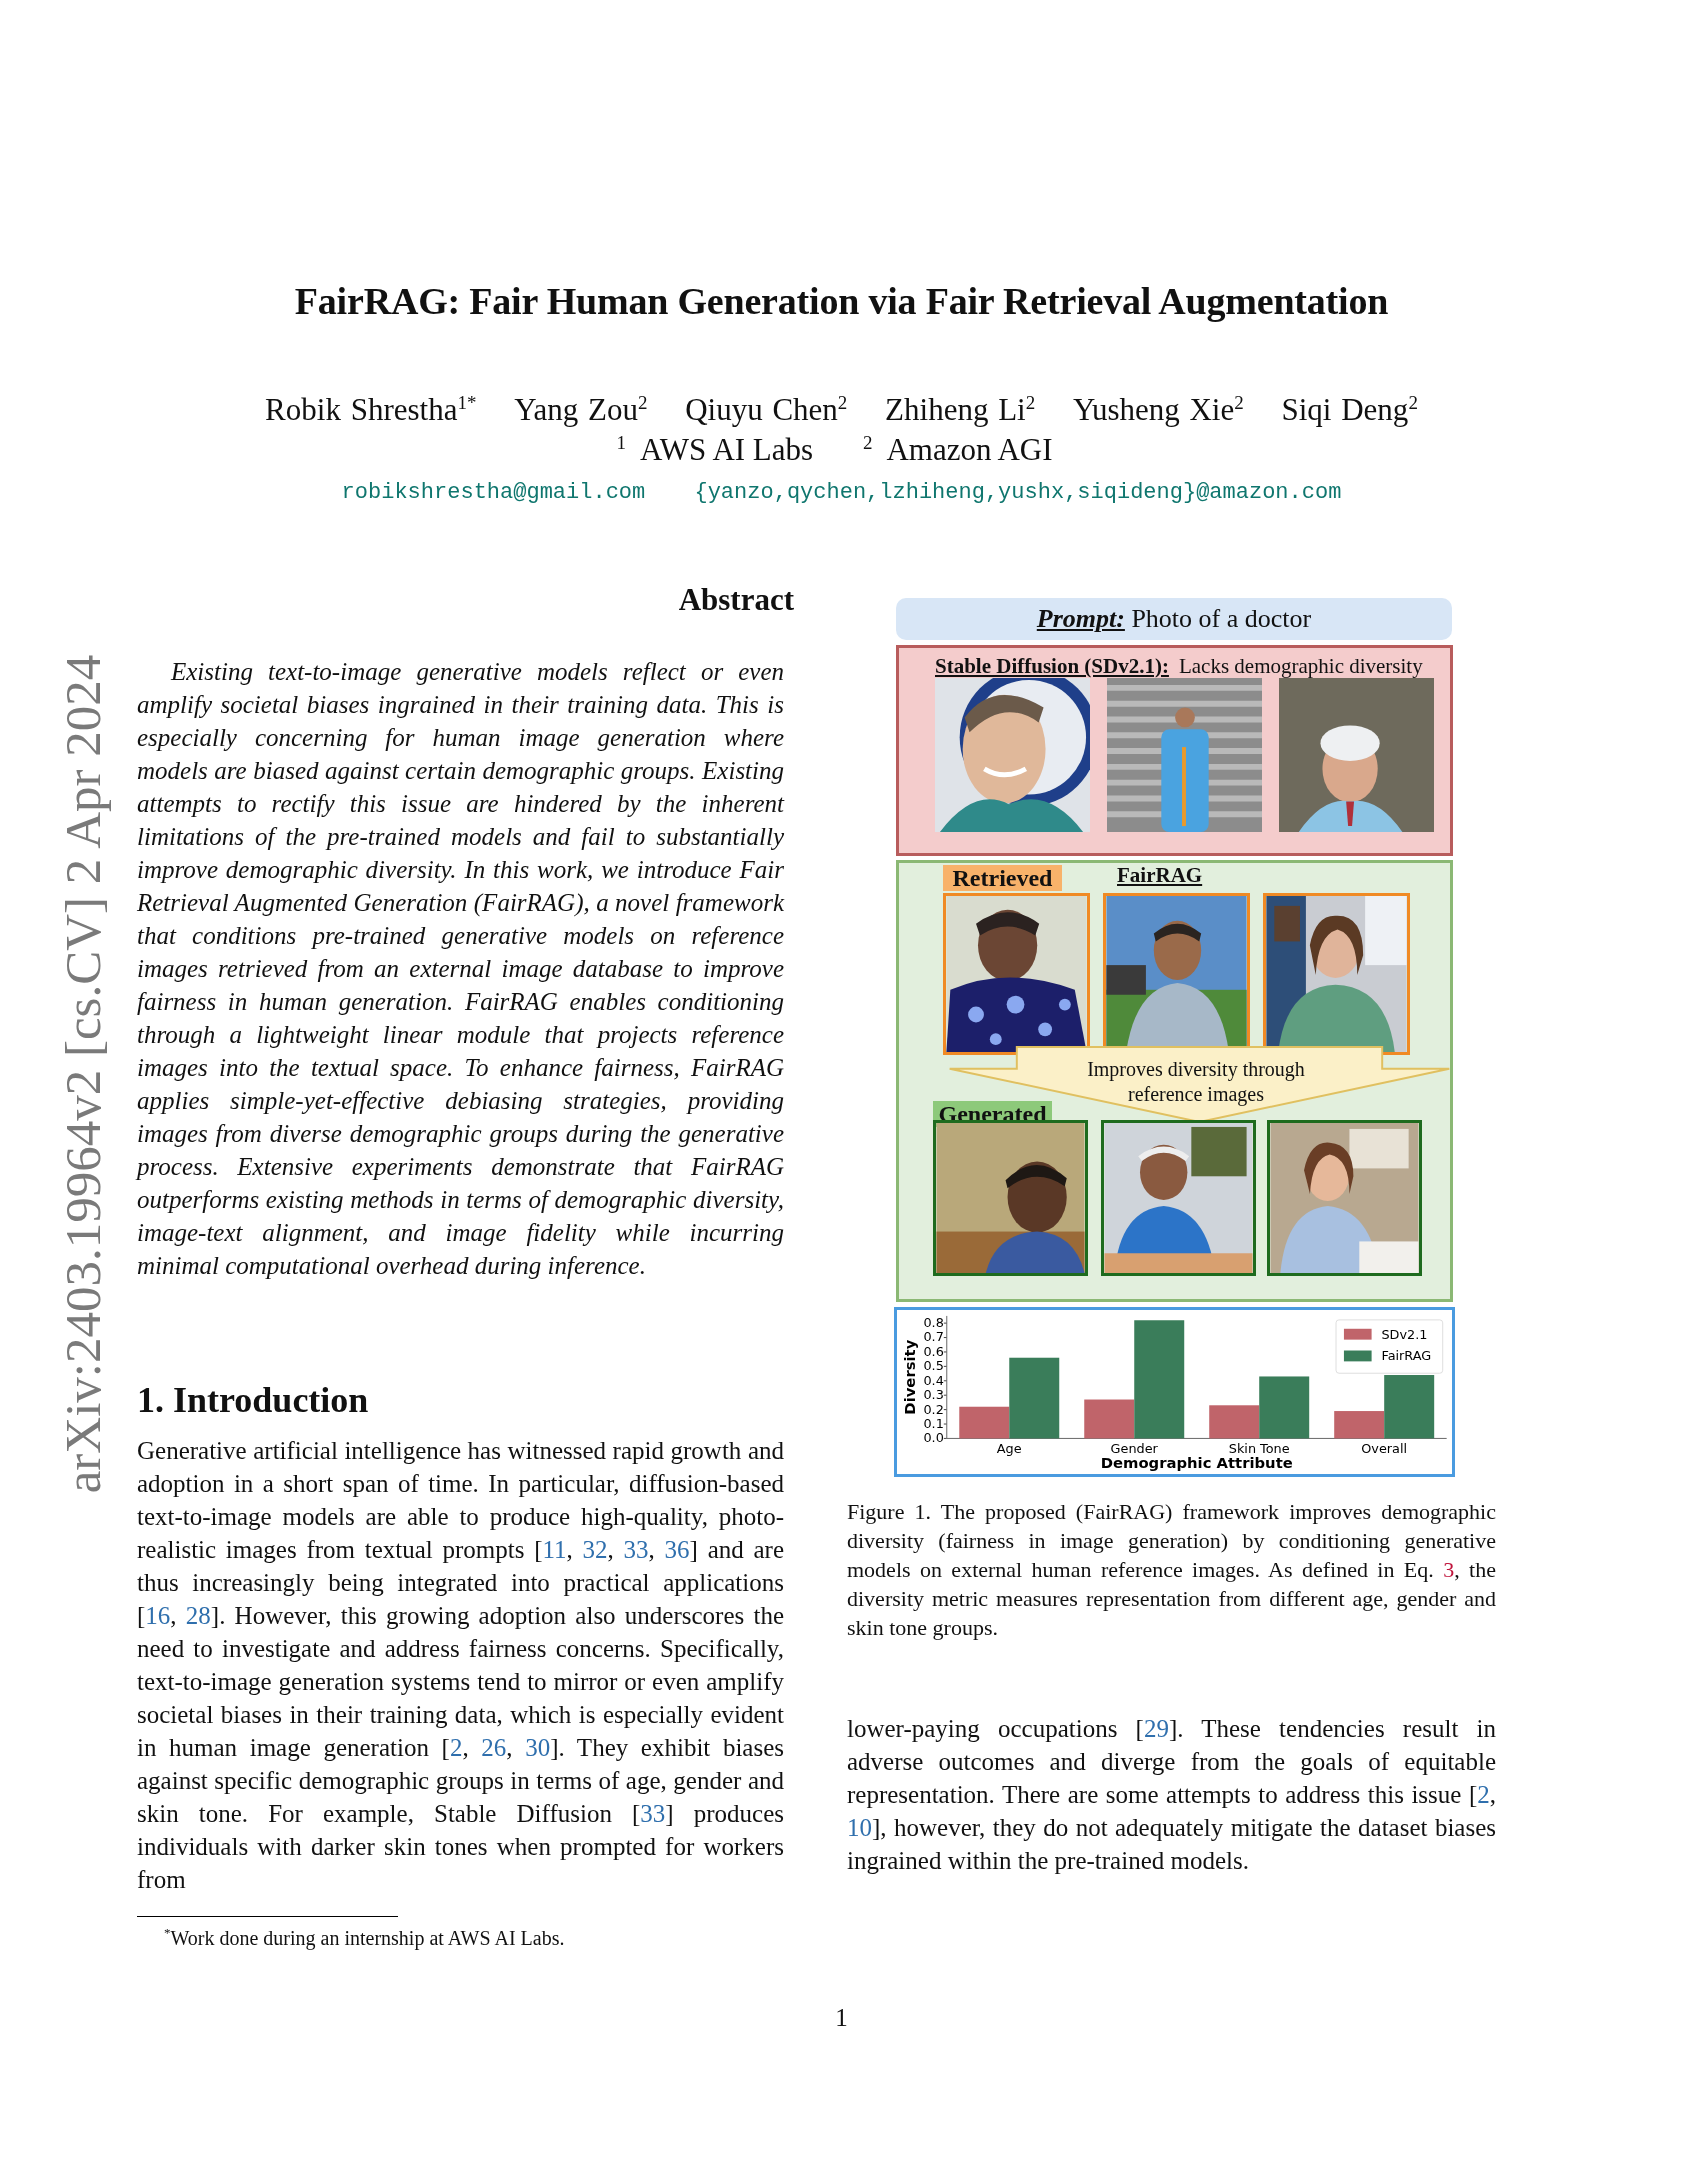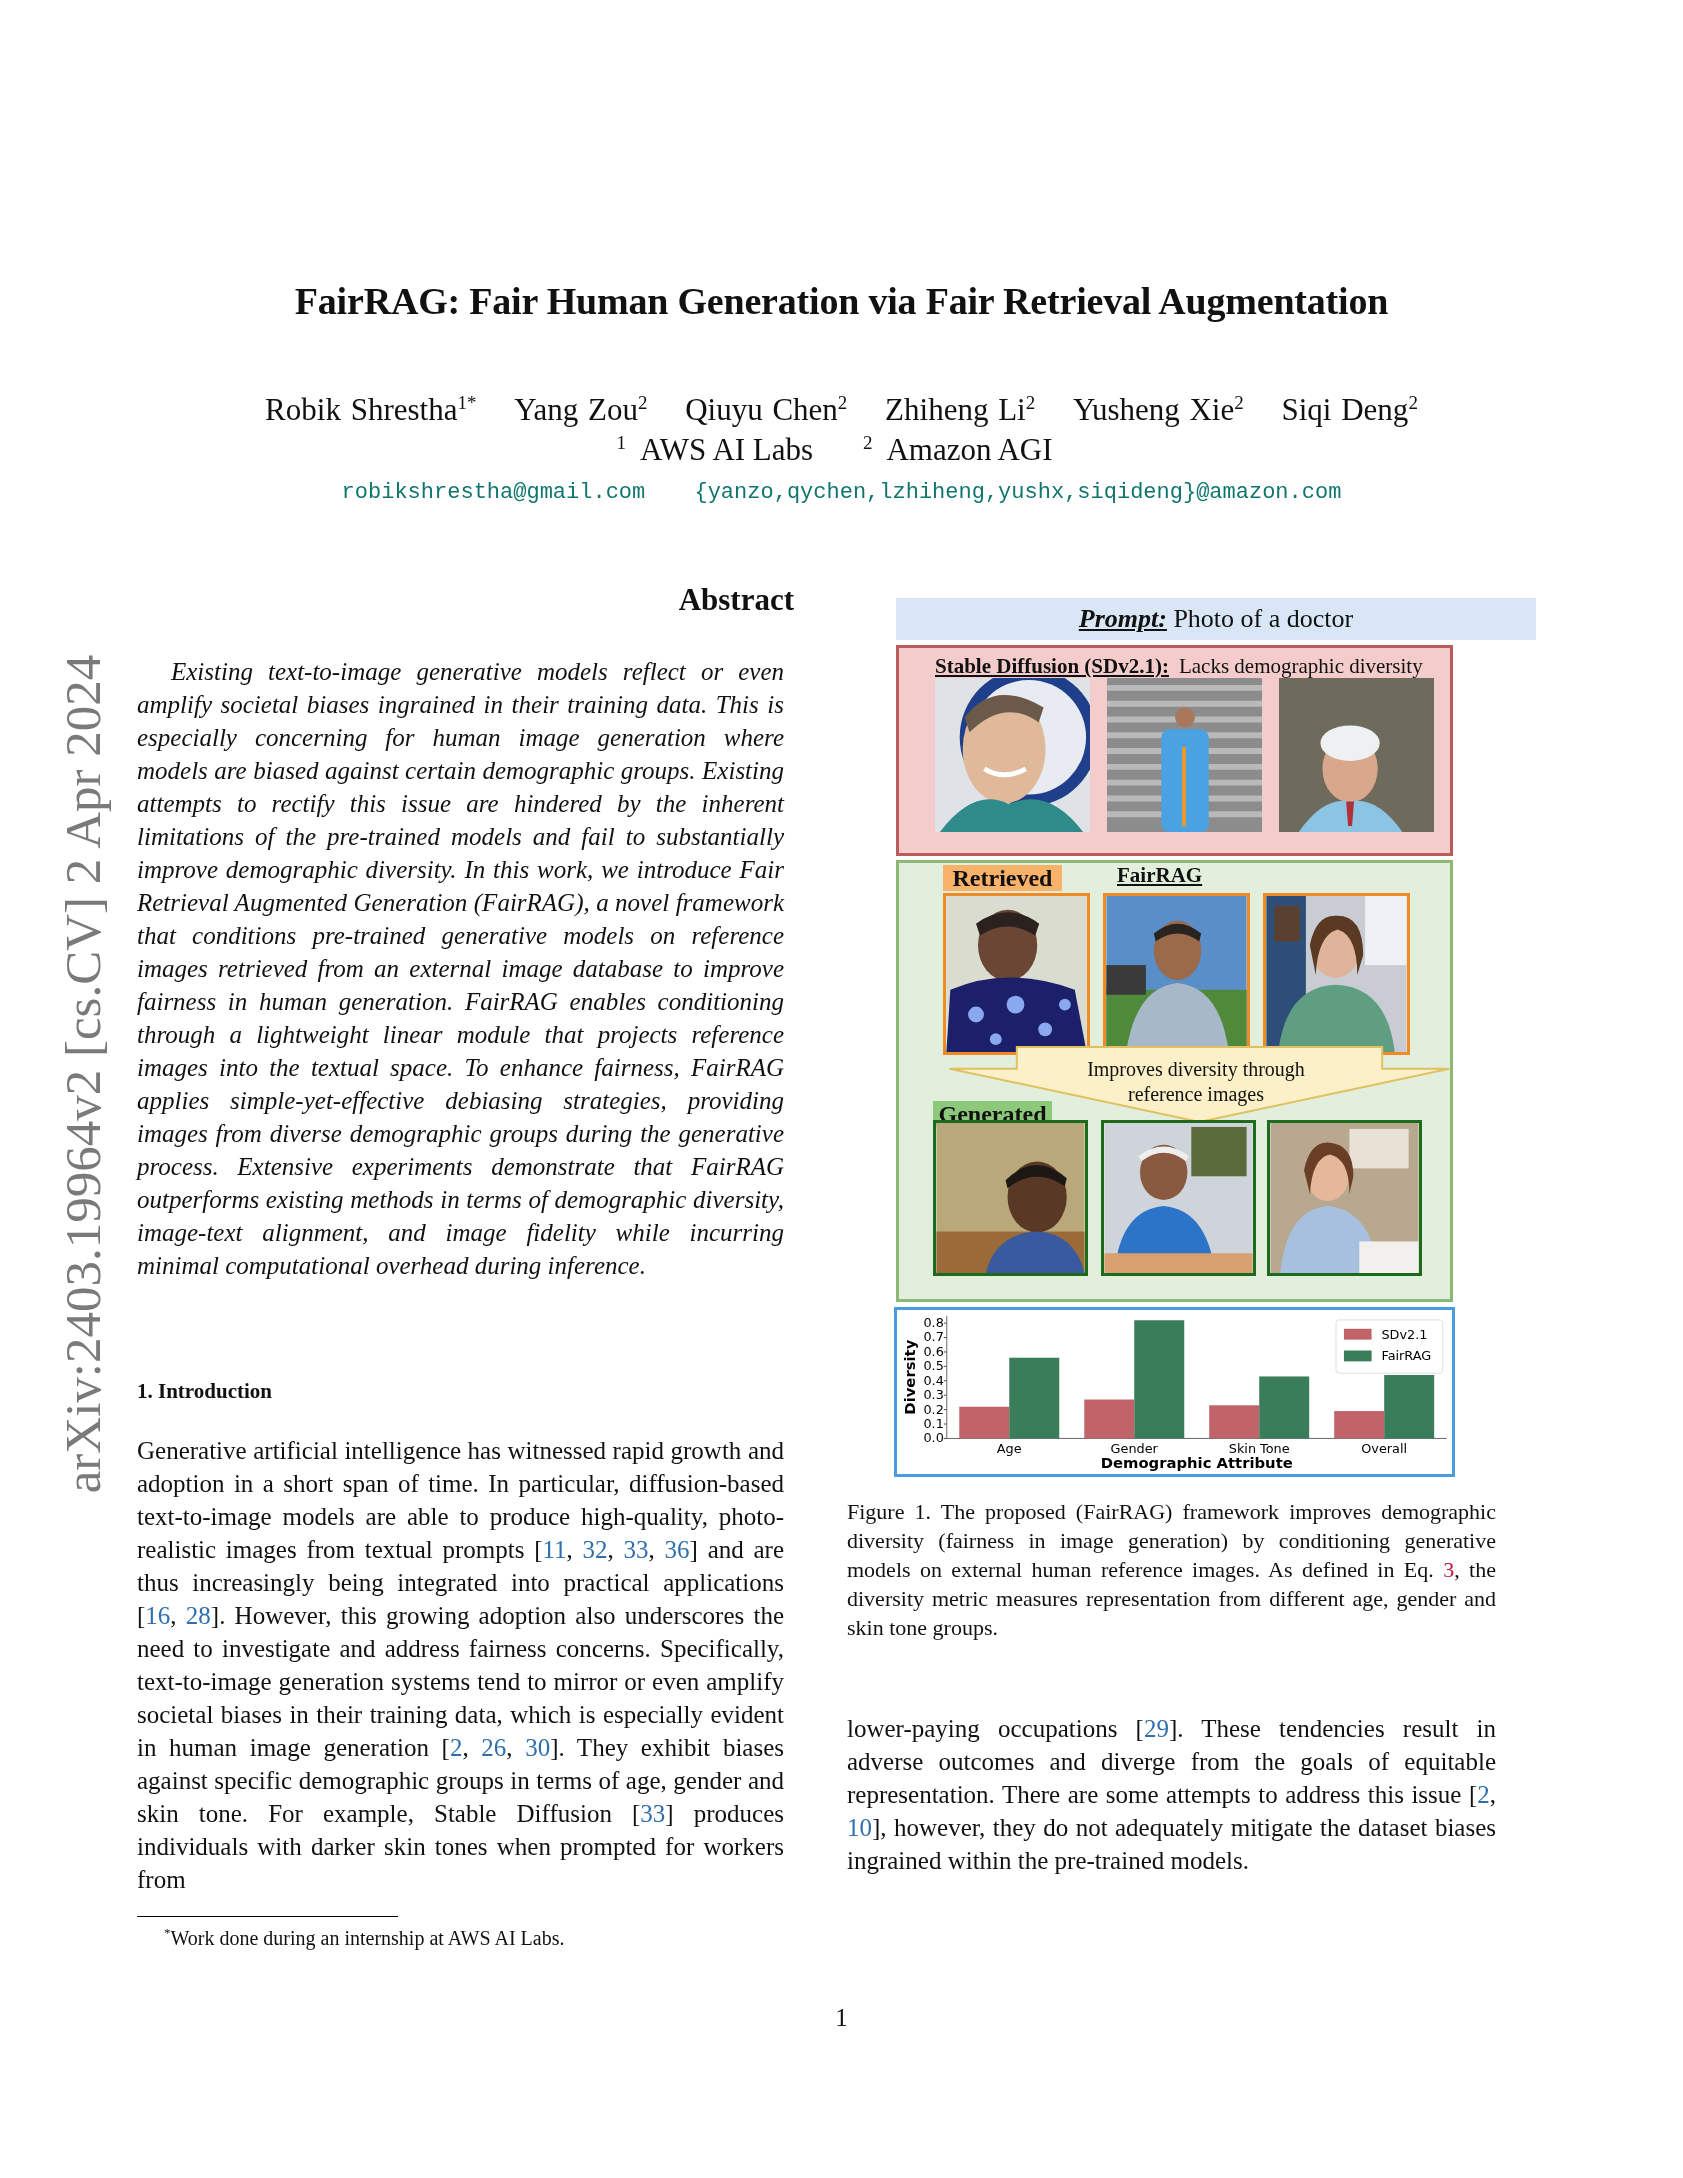--- a/index.html
+++ b/index.html
@@ -14,35 +14,35 @@
   .affil sup{font-size:19px;}
   .emails{left:0;width:1683px;top:480px;text-align:center;font-family:"Liberation Mono","DejaVu Sans Mono",monospace;font-size:22px;color:#0f766e;}
   .emails span{margin:0 18px;}
   .arxiv{left:20px;top:1049px;width:950px;height:50px;transform:translate(-416px,0) rotate(-90deg);transform-origin:center;font-size:51px;color:#7a7a7a;white-space:nowrap;text-align:center;font-family:"Liberation Serif",serif;}
   .col{font-size:25px;line-height:33px;text-align:justify;}
   .left{left:137px;width:647px;}
   .right{left:847px;width:649px;}
   .h-abstract{left:147px;width:647px;top:582px;text-align:right;font-weight:bold;font-size:31px;}
   .abstract{top:655px;font-style:italic;}
   .abstract p{margin:0;text-indent:34px;}
-  .h-intro{left:137px;top:1379px;font-weight:bold;font-size:21px;text-align:center;}
+  .h-intro{left:137px;top:1379px;font-weight:bold;font-size:36px;text-align:center;}
   .intro{top:1434px;}
   .intro p{margin:0;}
   .cite{color:#2f6fad;}
   .cite-red{color:#c0143c;}
   .fnrule{left:137px;top:1916px;width:261px;height:1px;background:#000;}
   .footnote{left:164px;top:1925px;font-size:20px;}
   .footnote sup{font-size:13px;}
   .pagenum{left:0;width:1683px;top:2004px;text-align:center;font-size:25px;}
   .caption{top:1497px;font-size:22px;line-height:29px;}
   .right-text{top:1712px;}
   .right-text p{margin:0;}
   .right-text p.ind{text-indent:34px;margin-top:4px;}
   
-  .prompt{left:896px;top:598px;width:640px;height:42px;background:#d8e6f6;text-align:center;font-size:26px;line-height:42px;}
+  .prompt{left:896px;top:598px;width:556px;height:42px;background:#d8e6f6;text-align:center;font-size:26px;line-height:42px;border-radius:10px;}
   .prompt b{font-style:italic;text-decoration:underline;}
   .sd-panel{left:896px;top:645px;width:551px;height:205px;background:#f4cccc;border:3px solid #b85c5c;}
   .sd-head{position:absolute;left:36px;top:6px;font-size:21px;white-space:nowrap;}
   .sd-head b{text-decoration:underline;margin-right:10px;}
   .fair-panel{left:896px;top:860px;width:551px;height:436px;background:#e2efdd;border:3px solid #8bb874;}
   .lbl{position:absolute;font-weight:bold;font-size:24px;text-align:center;}
   .lbl-ret{left:44px;top:2px;width:119px;height:26px;line-height:26px;background:#f8b26a;}
   .lbl-gen{left:34px;top:238px;width:119px;height:26px;line-height:26px;background:#8dc97a;}
   .lbl-fair{left:218px;top:0px;font-size:21px;text-decoration:underline;}
   .photo{position:absolute;overflow:hidden;}

